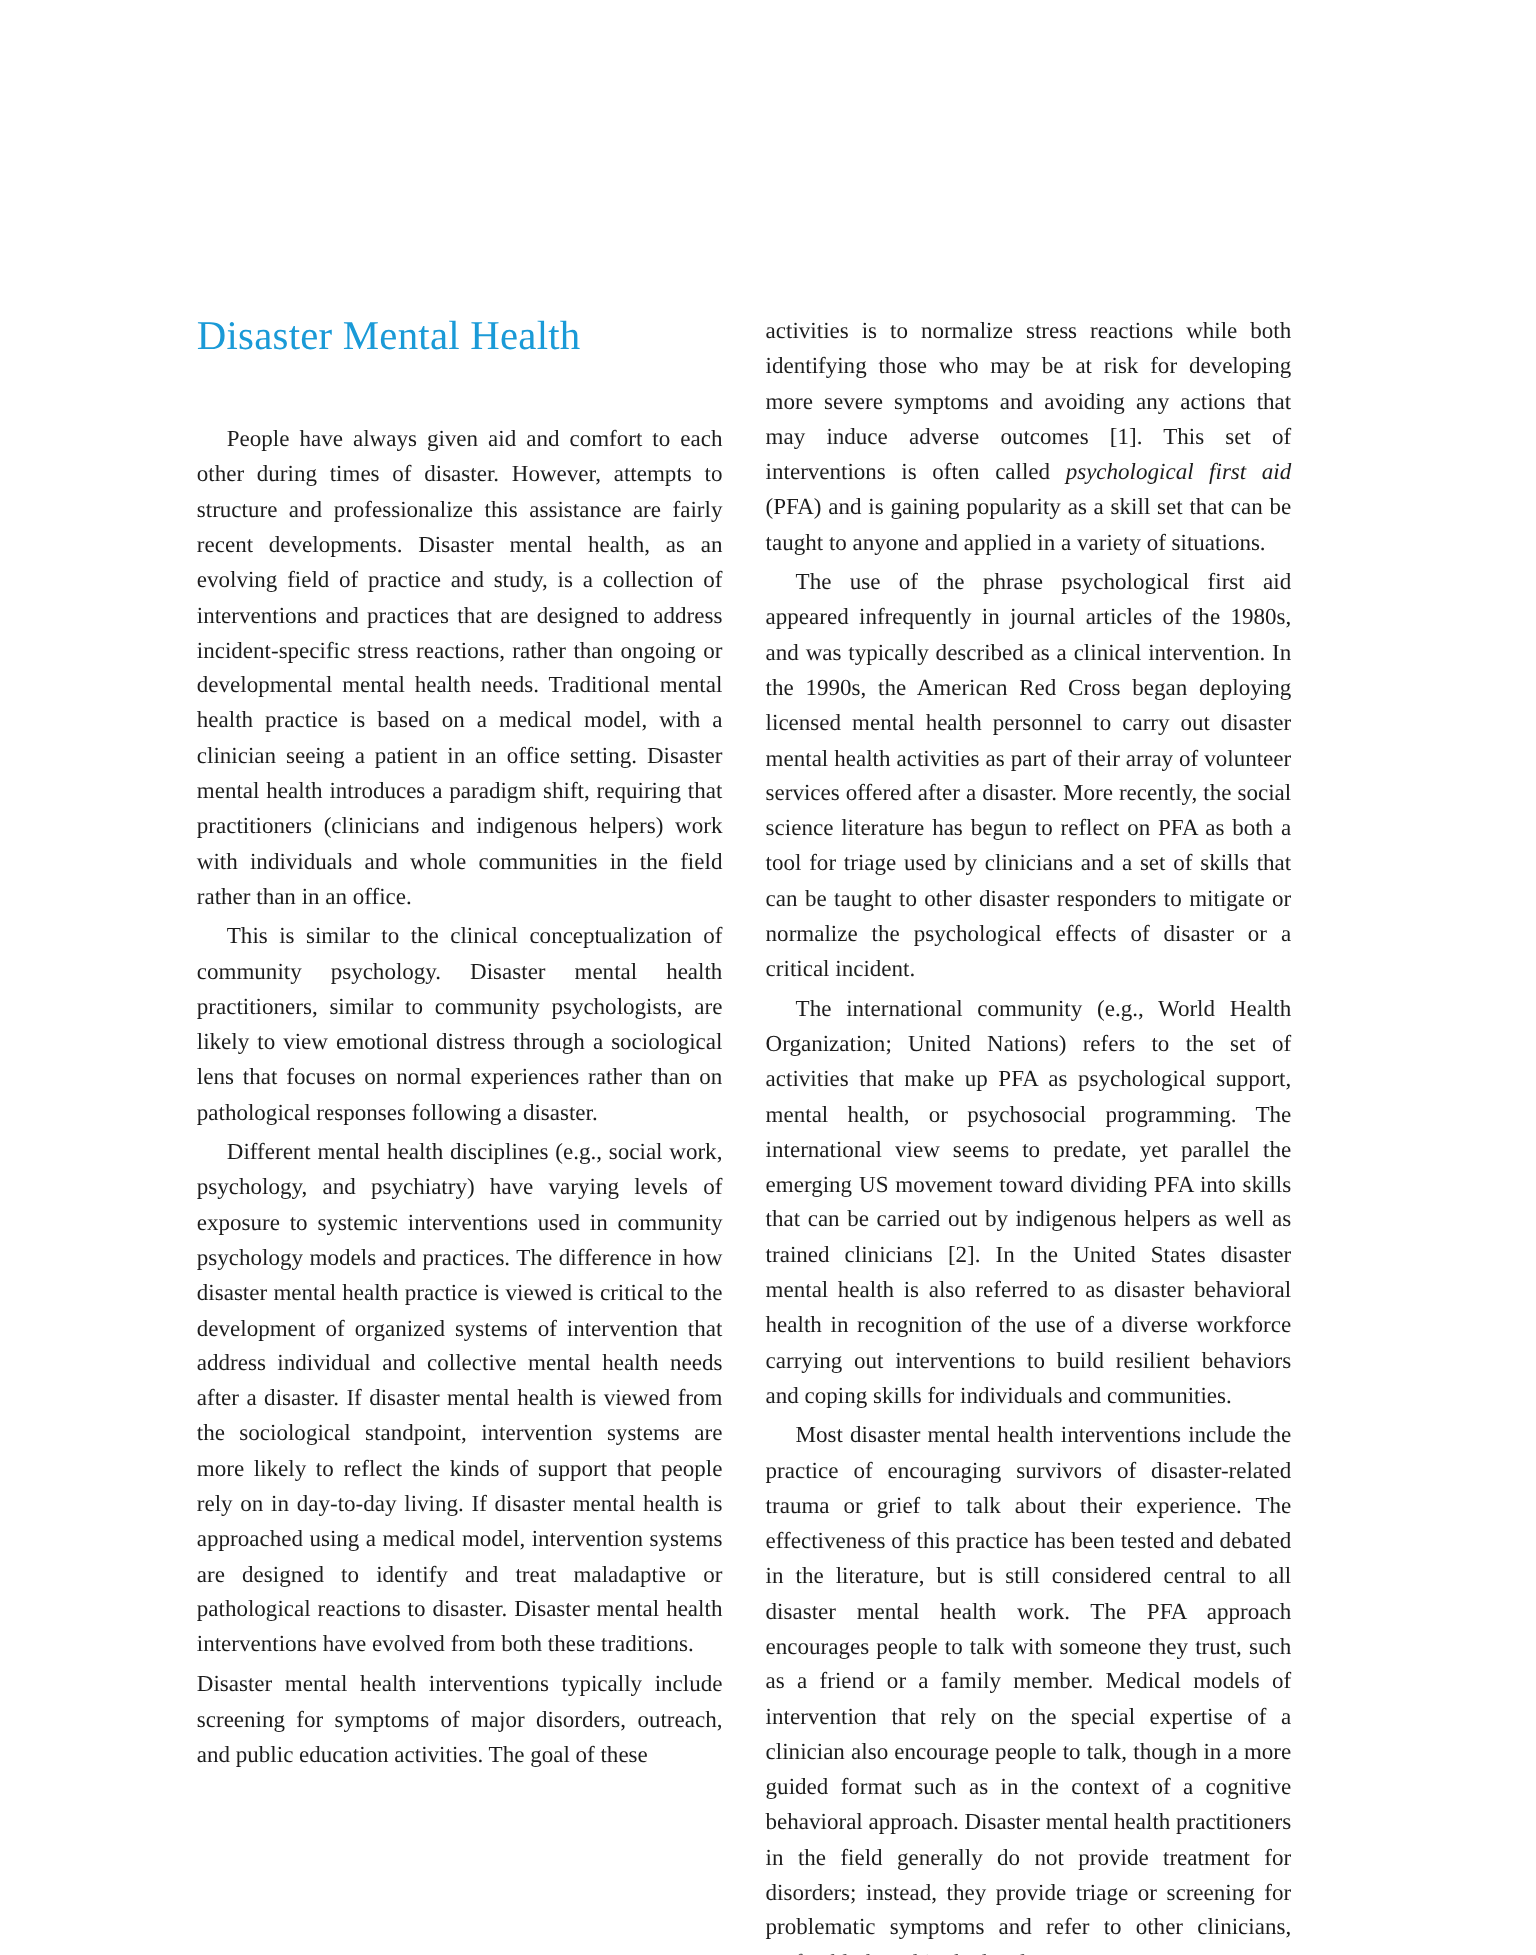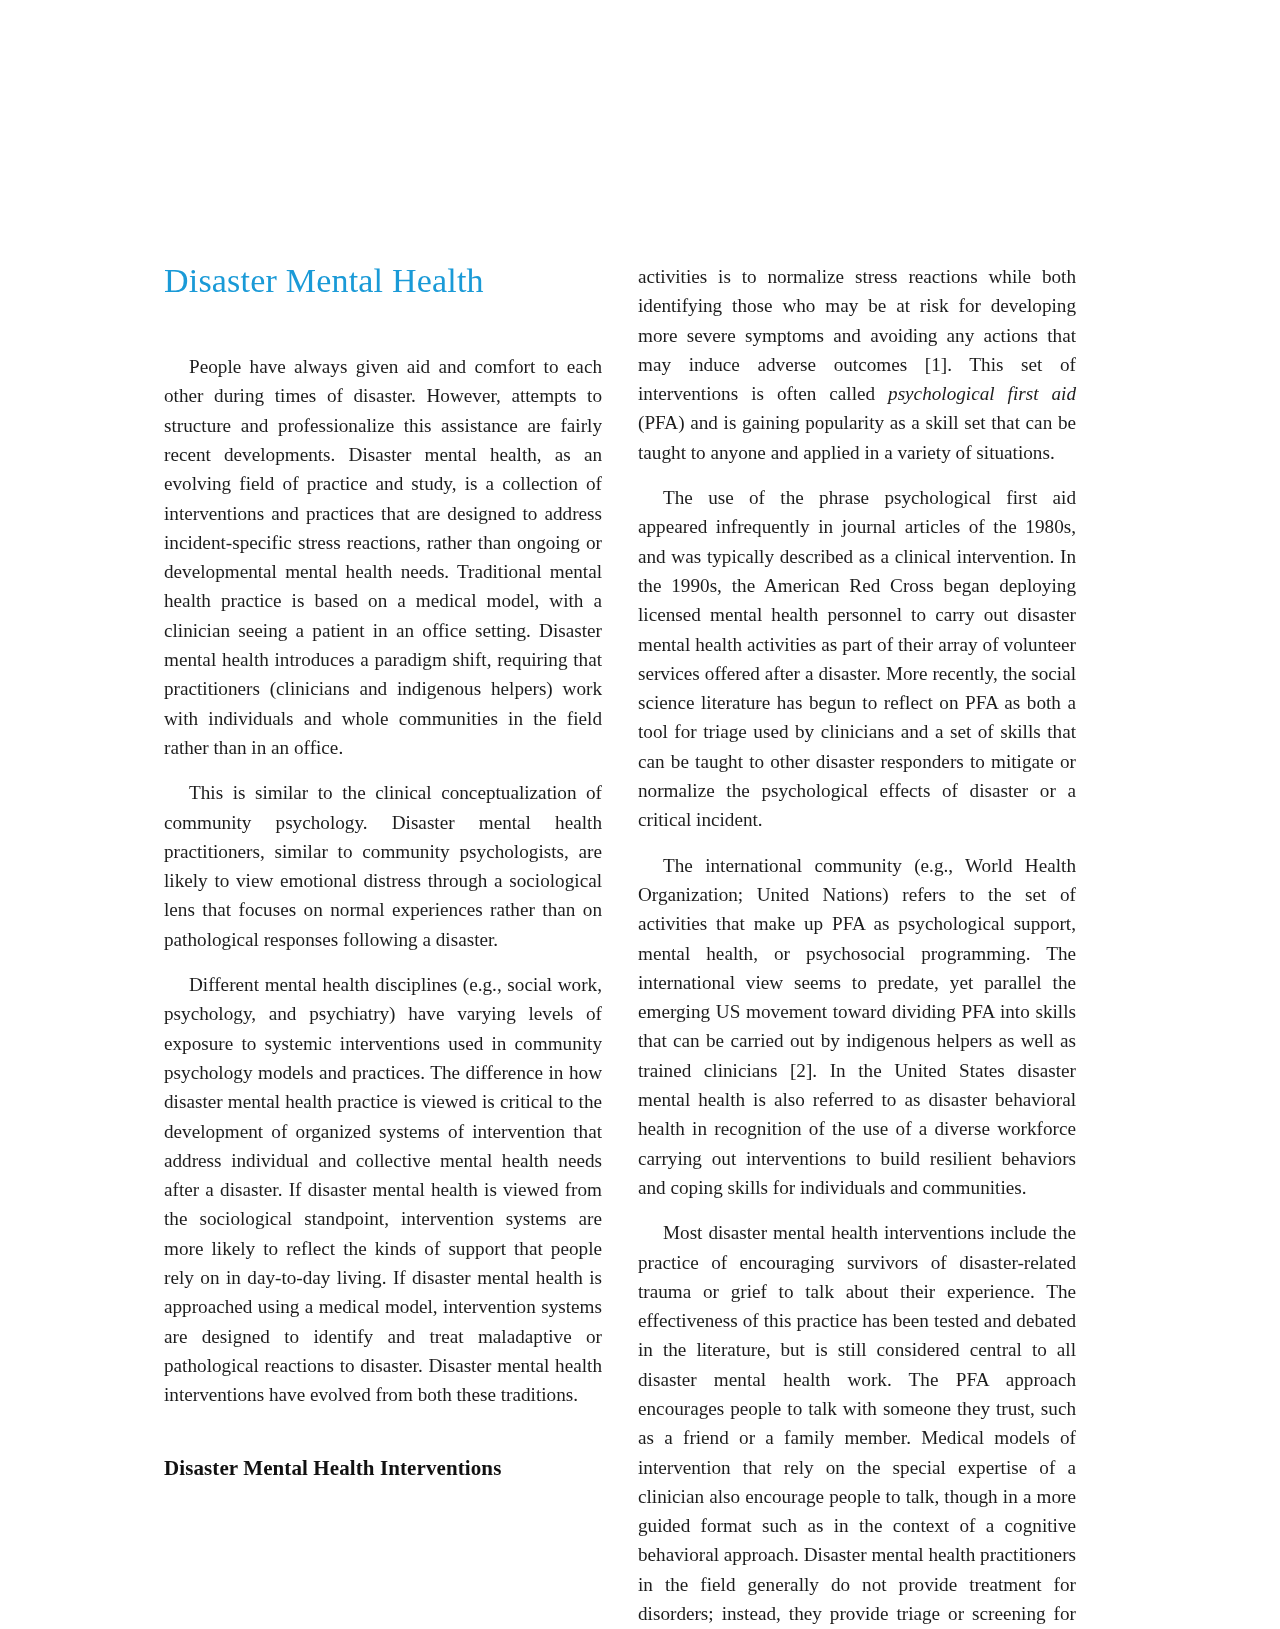--- a/index.html
+++ b/index.html
@@ -63,21 +63,21 @@
     margin: 0;
     text-indent: 25px;
     hyphens: none;
     -webkit-hyphens: none;
     color: #1d1d1d;
   }
   .para.noindent {
     text-indent: 0;
   }
   .para + .para {
-    margin-top: 16px;
+    margin-top: 4px;
   }
 
   .para i, .para em {
     font-style: italic;
   }
 
   
   .section-heading {
     font-size: 21px;
     font-weight: bold;
@@ -103,22 +103,22 @@
       <div class="col left-col">
 
         <h1 class="article-title" style="color: rgb(26, 154, 215);">Disaster Mental Health</h1>
 
         <p class="para">People have always given aid and comfort to each other during times of disaster. However, attempts to structure and professionalize this assistance are fairly recent developments. Disaster mental health, as an evolving field of practice and study, is a collection of interventions and practices that are designed to address incident-specific stress reactions, rather than ongoing or developmental mental health needs. Traditional mental health practice is based on a medical model, with a clinician seeing a patient in an office setting. Disaster mental health introduces a paradigm shift, requiring that practitioners (clinicians and indigenous helpers) work with individuals and whole communities in the field rather than in an office.</p>
 
         <p class="para">This is similar to the clinical conceptualization of community psychology. Disaster mental health practitioners, similar to community psychologists, are likely to view emotional distress through a sociological lens that focuses on normal experiences rather than on pathological responses following a disaster.</p>
 
         <p class="para">Different mental health disciplines (e.g., social work, psychology, and psychiatry) have varying levels of exposure to systemic interventions used in community psychology models and practices. The difference in how disaster mental health practice is viewed is critical to the development of organized systems of intervention that address individual and collective mental health needs after a disaster. If disaster mental health is viewed from the sociological standpoint, intervention systems are more likely to reflect the kinds of support that people rely on in day-to-day living. If disaster mental health is approached using a medical model, intervention systems are designed to identify and treat maladaptive or pathological reactions to disaster. Disaster mental health interventions have evolved from both these traditions.</p>
 
-        <h2 class="section-heading">Disaster Mental Health Interventions</h2>
 
+        <p class="para noindent">Disaster mental health interventions typically include screening for symptoms of major disorders, outreach, and public education activities. The goal of these</p>
 
       </div>
 
       <div class="col right-col">
         <div id="right-col-body">
             <p class="para noindent"><span>activities is to normalize stress reactions while both identifying those who may be at risk for developing more severe symptoms and avoiding any actions that may induce adverse outcomes [1]. This set of interventions is often called </span><em>psychological first aid</em><span> (PFA) and is gaining popularity as a skill set that can be taught to anyone and applied in a variety of situations.</span></p>
             <p class="para"><span>The use of the phrase psychological first aid appeared infrequently in journal articles of the 1980s, and was typically described as a clinical intervention. In the 1990s, the American Red Cross began deploying licensed mental health personnel to carry out disaster mental health activities as part of their array of volunteer services offered after a disaster. More recently, the social science literature has begun to reflect on PFA as both a tool for triage used by clinicians and a set of skills that can be taught to other disaster responders to mitigate or normalize the psychological effects of disaster or a critical incident.</span></p>
             <p class="para"><span>The international community (e.g., World Health Organization; United Nations) refers to the set of activities that make up PFA as psychological support, mental health, or psychosocial programming. The international view seems to predate, yet parallel the emerging US movement toward dividing PFA into skills that can be carried out by indigenous helpers as well as trained clinicians [2]. In the United States disaster mental health is also referred to as disaster behavioral health in recognition of the use of a diverse workforce carrying out interventions to build resilient behaviors and coping skills for individuals and communities.</span></p>
             <p class="para"><span>Most disaster mental health interventions include the practice of encouraging survivors of disaster-related trauma or grief to talk about their experience. The effectiveness of this practice has been tested and debated in the literature, but is still considered central to all disaster mental health work. The PFA approach encourages people to talk with someone they trust, such as a friend or a family member. Medical models of intervention that rely on the special expertise of a clinician also encourage people to talk, though in a more guided format such as in the context of a cognitive behavioral approach. Disaster mental health practitioners in the field generally do not provide treatment for disorders; instead, they provide triage or screening for problematic symptoms and refer to other clinicians, preferably based in the local</span></p>
           </div>

